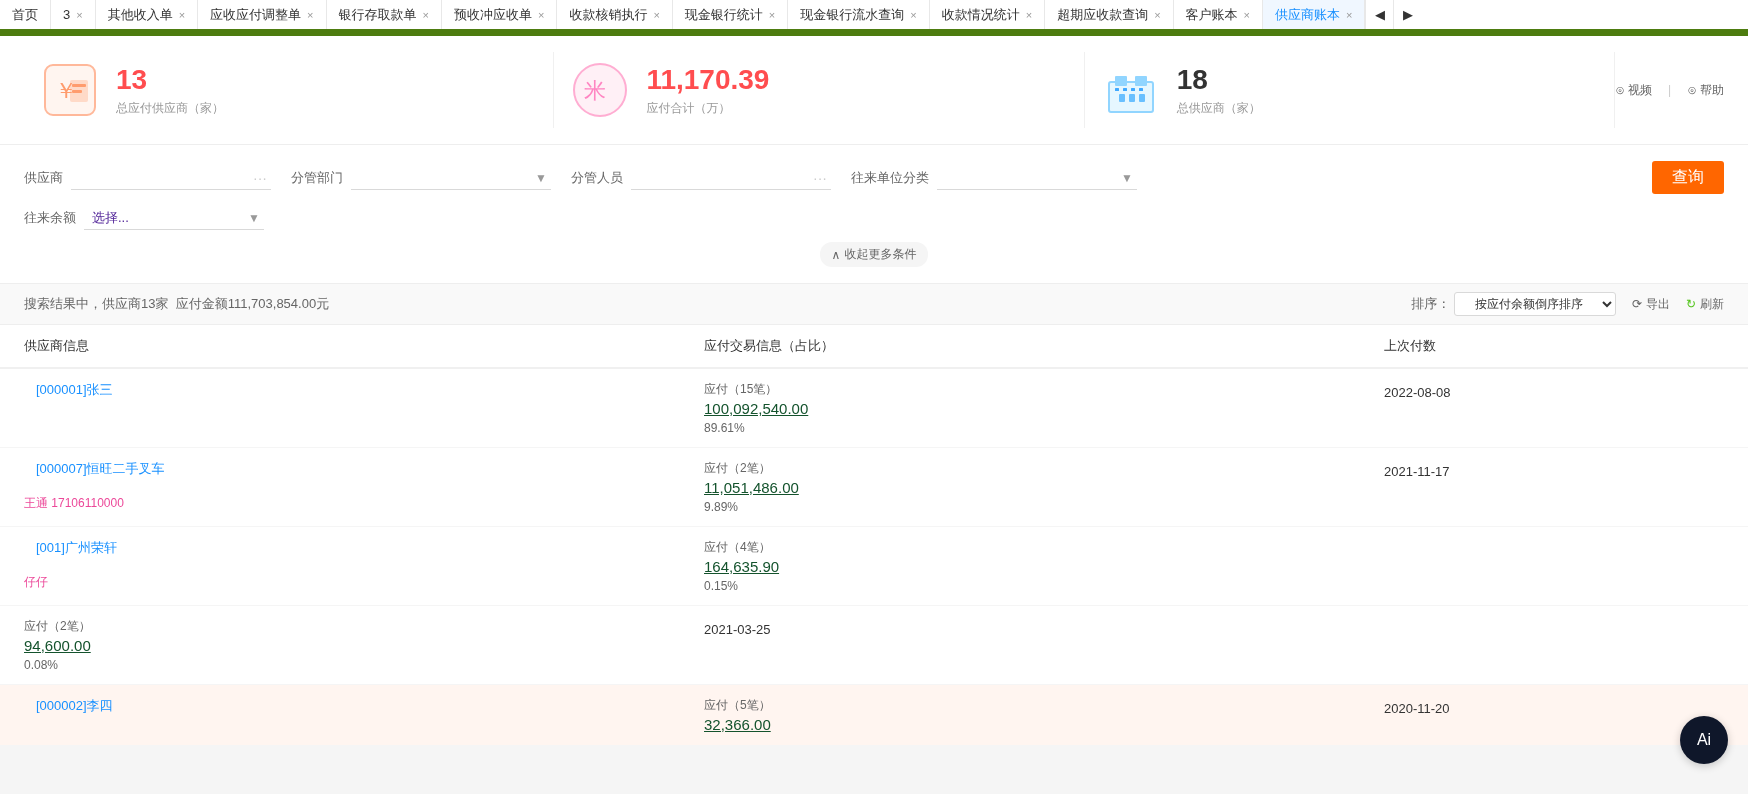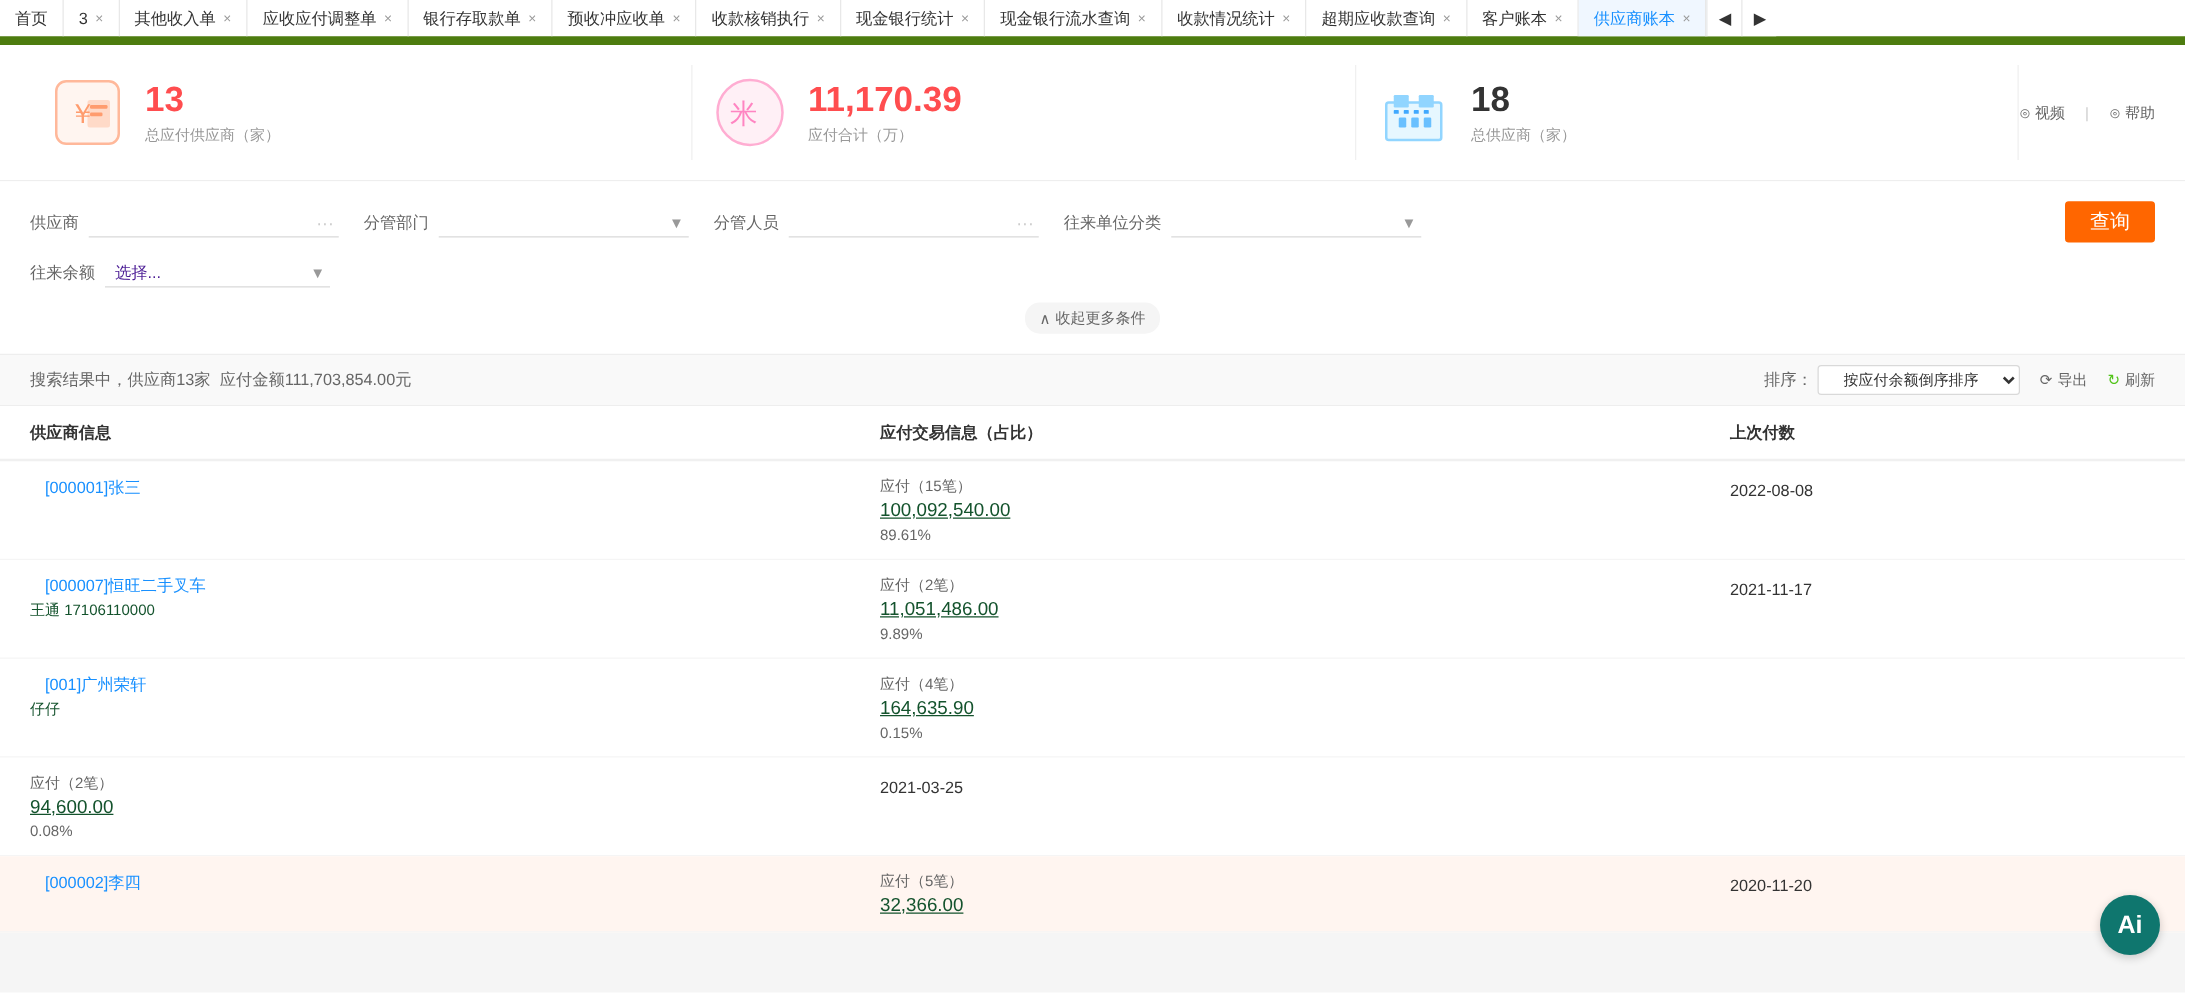--- a/index.html
+++ b/index.html
@@ -72,29 +72,29 @@
     }
     .result-bar .right-actions { margin-left: auto; display: flex; align-items: center; gap: 16px; }
     .sort-select { border: 1px solid #d9d9d9; padding: 3px 16px; border-radius: 3px; font-size: 12px; color: #333; background: #fff; cursor: pointer; }
     .action-link { color: #666; font-size: 12px; cursor: pointer; display: flex; align-items: center; gap: 4px; }
     .refresh-icon { color: #52c41a; }
 
     
     .data-table { background: #fff; width: 100%; }
     .table-header {
       display: grid; grid-template-columns: 2fr 2fr 1fr; padding: 12px 24px;
-      background: #fff; border-bottom: 2px solid #f0f0f0; font-weight: bold; color: #333;
+      background: #fff; border-bottom: 2px solid #f0f0f0; font-weight: normal; color: #333;
     }
     .table-row {
       display: grid; grid-template-columns: 2fr 2fr 1fr; padding: 12px 24px;
       border-bottom: 1px solid #f5f5f5; align-items: start;
     }
     .table-row:nth-last-child(1) { background: #fff5f0; }
     .supplier-link { color: #1890ff; cursor: pointer; font-size: 13px; padding-left: 12px; }
-    .supplier-sub { font-size: 12px; color: #14532d; margin-top: 2px; }
+    .supplier-sub { font-size: 12px; color: #ec4899; margin-top: 17px; }
     .tx-label { font-size: 12px; color: #666; }
     .tx-amount { color: #14532d; font-size: 15px; font-weight: 500; margin-top: 2px; text-decoration: underline; cursor: pointer; }
     .tx-percent { color: #666; font-size: 12px; margin-top: 4px; }
     .last-pay { color: #333; font-size: 13px; padding-top: 4px; }
   </style>
 </head>
 <body>
 
 <div class="top-nav">
   <div class="nav-tab">
@@ -371,15 +371,15 @@
       <div class="tx-label">应付（5笔）</div>
       <div class="tx-amount">32,366.00</div>
 
     </div>
     <div>
       <div class="last-pay">2020-11-20</div>
     </div>
   </div>
 </div>
 
-<div style="position:fixed; bottom:30px; right:20px; background:#0f766e; color:#fff; border-radius:50%; width:48px; height:48px; display:flex; align-items:center; justify-content:center; font-size:20px; font-weight:bold; cursor:pointer; box-shadow: 0 2px 8px rgba(0,0,0,0.2);">
+<div style="position:fixed; bottom:30px; right:20px; background:#0f172a; color:#fff; border-radius:50%; width:48px; height:48px; display:flex; align-items:center; justify-content:center; font-size:16px; font-weight:normal; cursor:pointer; box-shadow: 0 2px 8px rgba(0,0,0,0.2);">
   <span>Ai</span>
 </div>
 
 </body></html>

